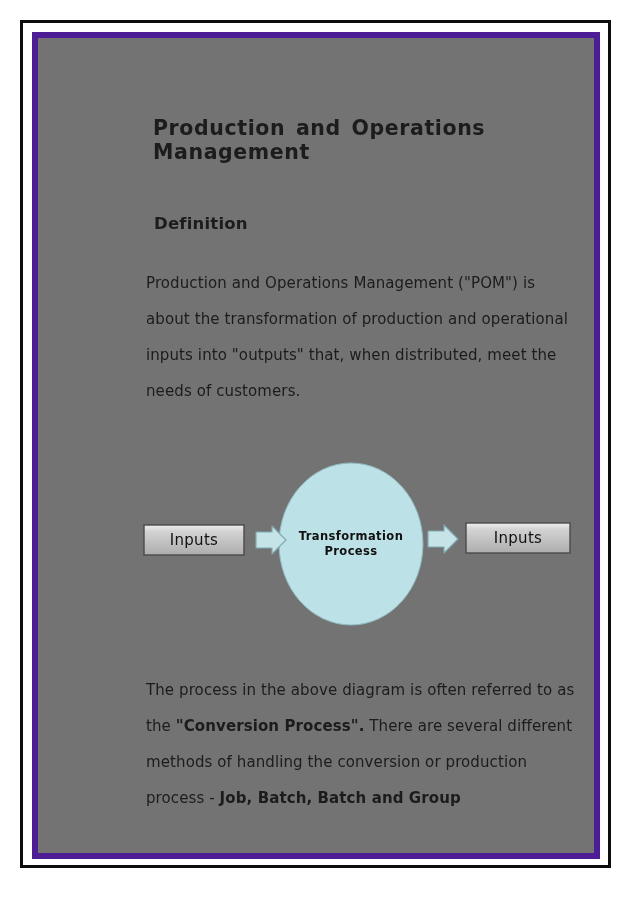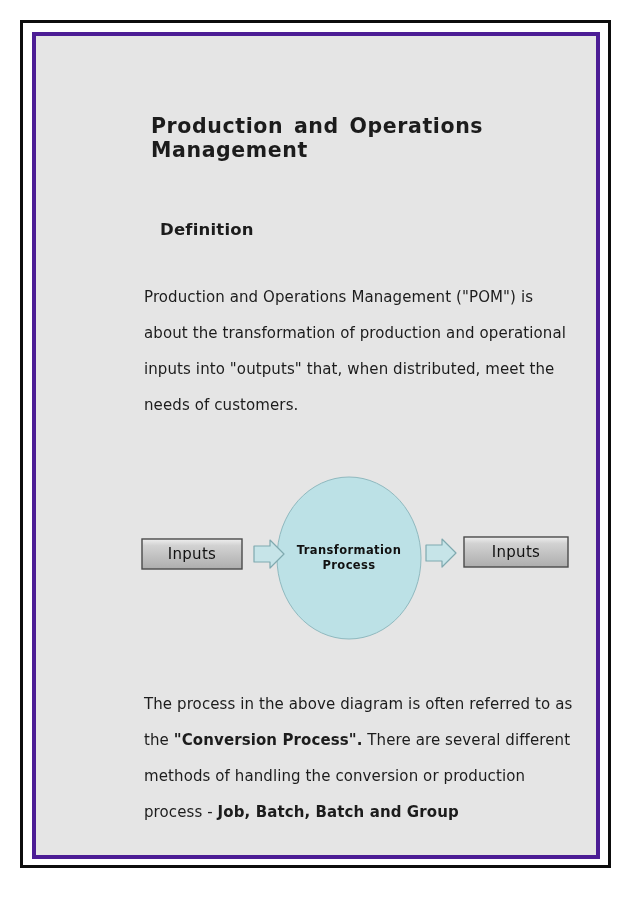--- a/index.html
+++ b/index.html
@@ -27,44 +27,44 @@
     position: absolute;
     left: 20px;  top: 20px;
     width: 591px; height: 848px;
     border: 3px solid #0d0d0d;
     box-sizing: border-box;
   }
   .frame-inner {
     position: absolute;
     left: 32px;  top: 32px;
     width: 568px; height: 827px;
-    border: 4px solid #4c1d95;
+    border: 6px solid #4c1d95;
     box-sizing: border-box;
-    background: #e5e5e5;
+    background: #737373;
   }
 
   
   .content {
     position: absolute;
     left: 48px;
     top: 48px;
     width: 540px;
   }
   .doc-title {
     margin: 0;
     padding-left: 67px;
     padding-top: 30px;
     font-size: 20.5px;
     font-weight: bold;
     letter-spacing: 0.6px;
     word-spacing: 3px;
     color: #1c1c1c;
   }
   .section-heading {
-    margin: 16px;
+    margin: 8px;
     padding-left: 60px;
     padding-top: 42px;
     font-size: 16.5px;
     font-weight: bold;
     letter-spacing: 0.2px;
     color: #1c1c1c;
   }
   .body-par {
     margin: 0;
     padding-left: 60px;

